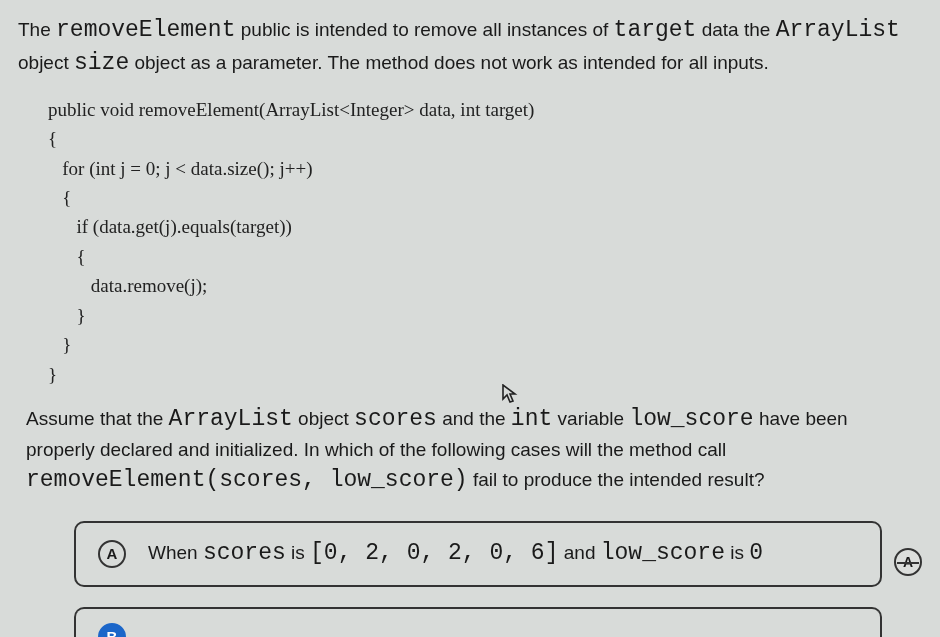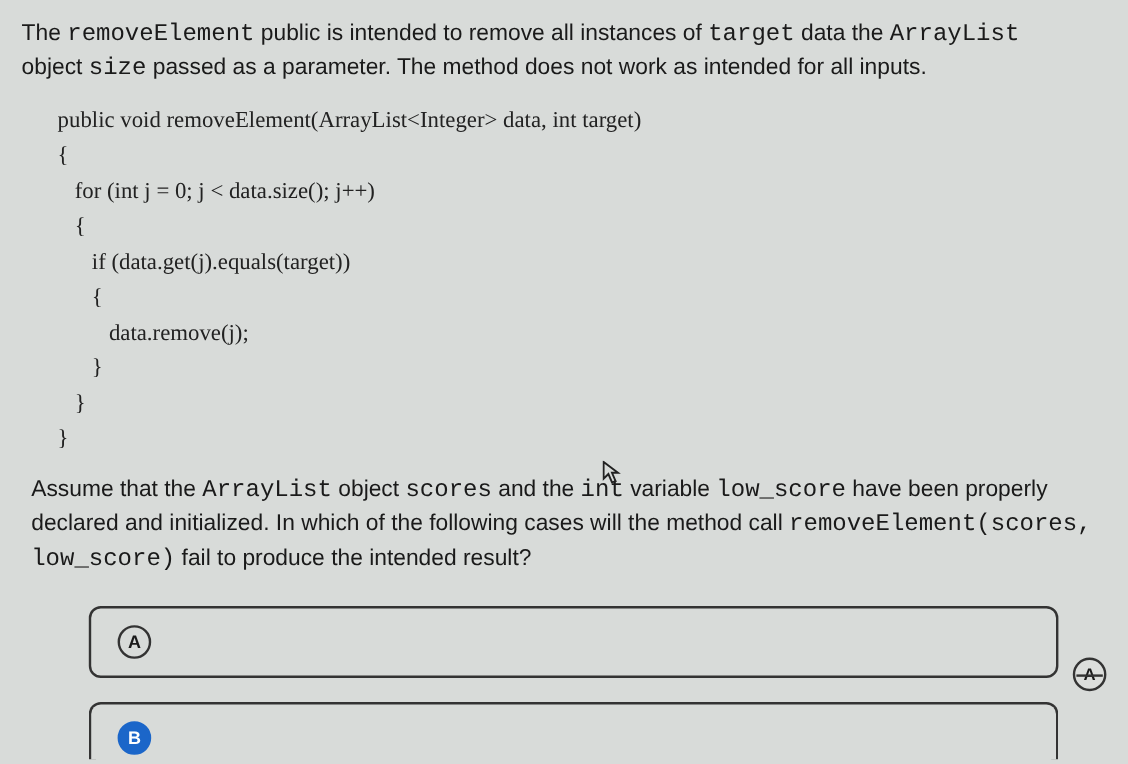--- a/index.html
+++ b/index.html
@@ -13,21 +13,21 @@
       font-size: 19px;
       line-height: 1.45;
       overflow: hidden;
       position: relative;
     }
     .intro {
       margin-bottom: 14px;
     }
     .mono {
       font-family: 'Courier New', Courier, monospace;
-      font-size: 20px;
+      font-size: 23px;
     }
     .code-block {
       font-family: Liberation Serif, serif;
       white-space: pre;
       font-size: 19px;
       color: #222;
       margin: 8px 0 14px 30px;
       line-height: 1.55;
     }
     .followup {
@@ -105,41 +105,44 @@
       top: 50%;
       border-top: 2px solid #333;
     }
   </style>
 </head>
 <body>
 
 <div class="intro">
   <span>The </span><span class="mono">removeElement</span><span> public is intended to remove all instances of </span><span class="mono">target</span><span> data the </span><span class="mono">ArrayList</span>
   <br>
-  <span>object </span><span class="mono">size</span><span> passed as a parameter. The method does not work as intended for all inputs.</span>
+  <span>object </span><span class="mono">size</span><span> object as a parameter. The method does not work as intended for all inputs.</span>
 </div>
 
 <div class="code-block">public void removeElement(ArrayList&lt;Integer&gt; data, int target)
 {
    for (int j = 0; j &lt; data.size(); j++)
    {
       if (data.get(j).equals(target))
       {
          data.remove(j);
       }
    }
 }</div>
 
 <div class="followup">
   <span>Assume that the </span><span class="mono">ArrayList</span><span> object </span><span class="mono">scores</span><span> and the </span><span class="mono">int</span><span> variable </span><span class="mono">low_score</span><span> have been properly declared and initialized. In which of the following cases will the method call </span><span class="mono">removeElement(scores, low_score)</span><span> fail to produce the intended result?</span>
 </div>
 
 <div class="options">
   <div class="option">
     <div class="option-letter">A</div>
+    <div class="option-text">
+      <span>When </span><span class="mono">scores</span><span> is </span><span class="mono">[0, 2, 0, 2, 0, 6]</span><span> and </span><span class="mono">low_score</span><span> is </span><span class="mono">0</span>
+    </div>
   </div>
   <div class="option b">
     <div class="option-letter filled">B</div>
   </div>
 </div>
 
 <div class="cursor">
   <svg width="16" height="20" viewBox="0 0 16 20">
       <path d="M1 1 L1 15 L5 11 L8 18 L11 17 L8 10 L13 10 Z" fill="none" stroke="#222" stroke-width="1.6"></path>
     </svg>

